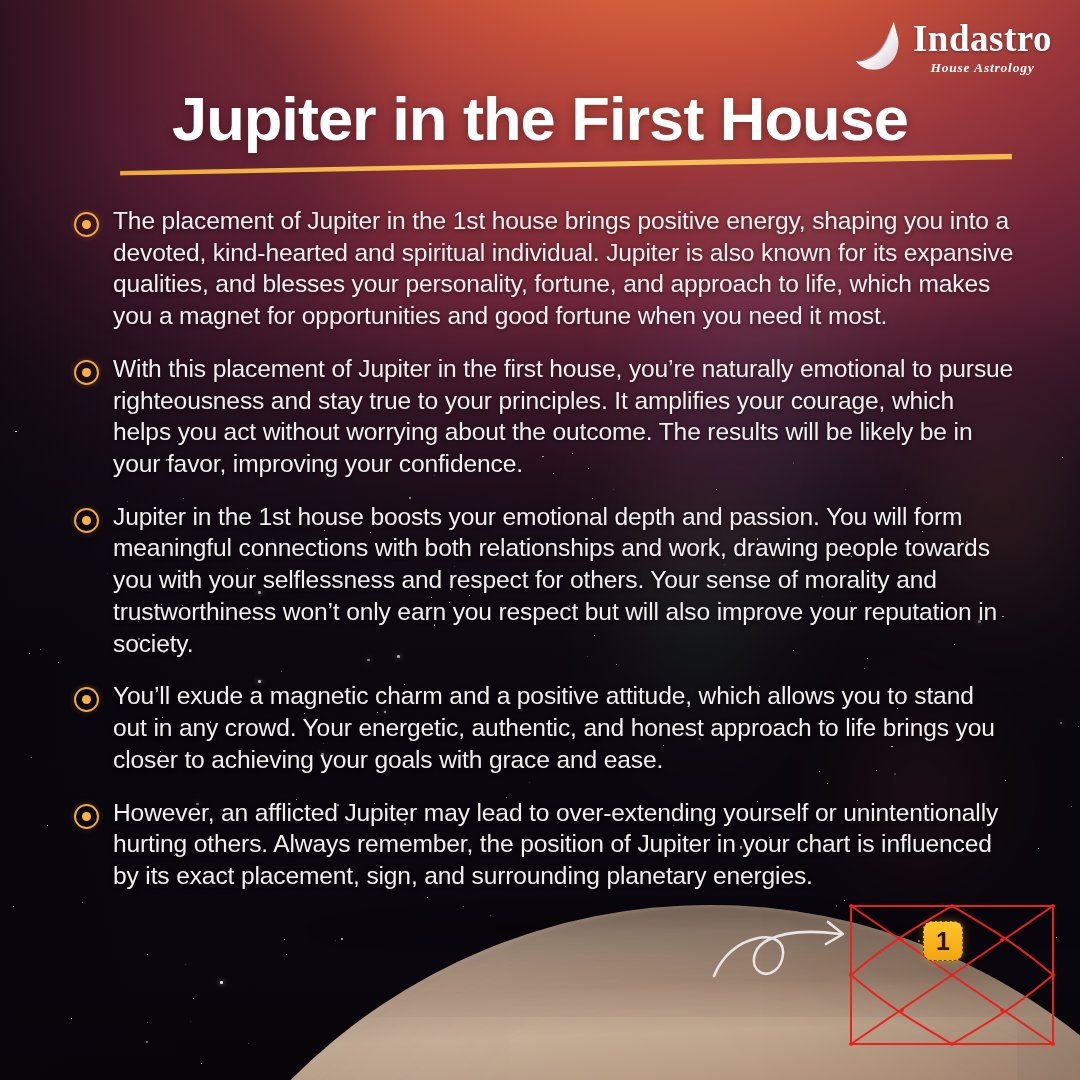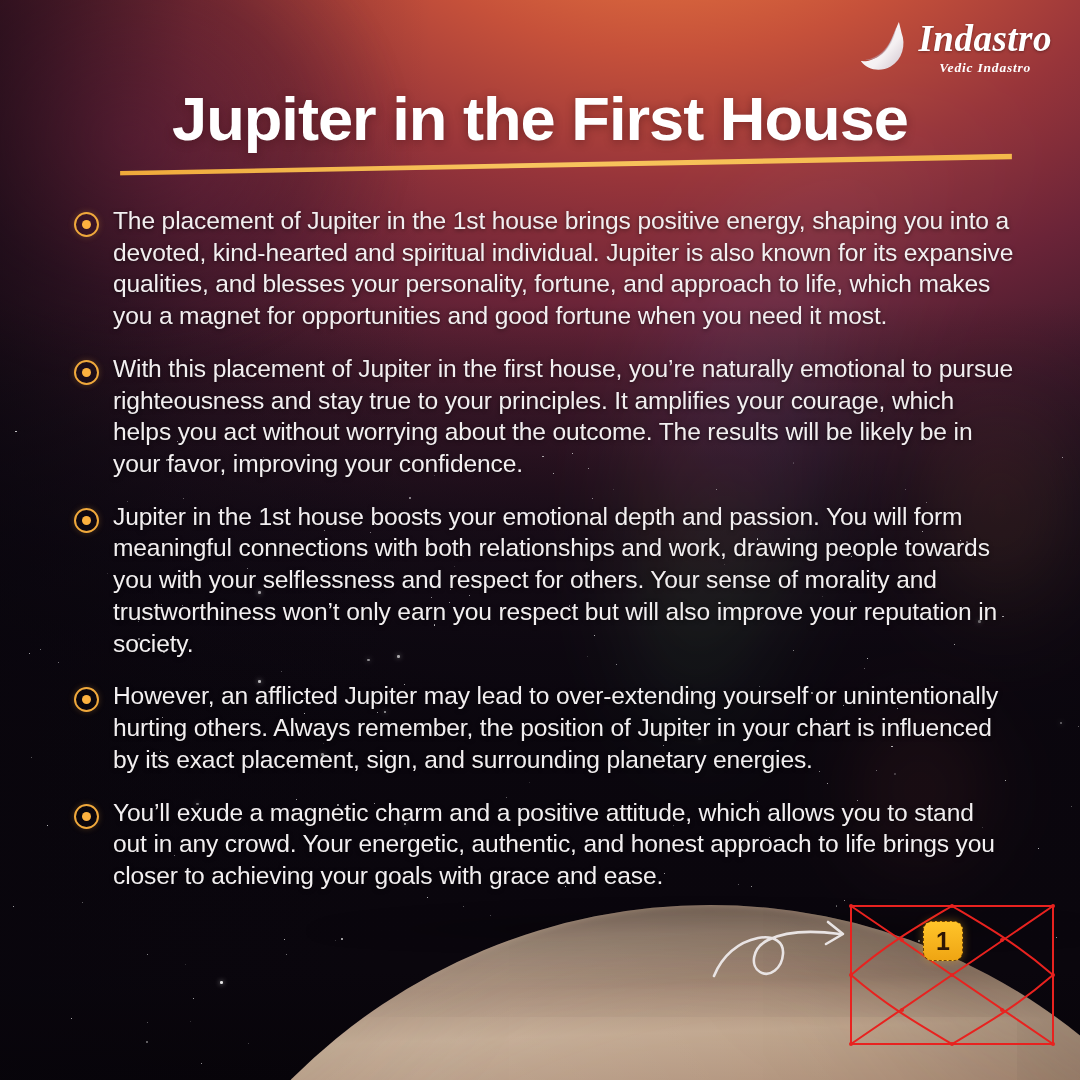--- a/index.html
+++ b/index.html
@@ -120,21 +120,21 @@
   #content { position:absolute; inset:0; }
 
   .logo {
     position:absolute; right:28px; top:18px;
     display:flex; align-items:center; gap:6px;
   }
   .logo-moon { width:58px; height:58px; display:block; }
   .logo-text { display:flex; flex-direction:column; align-items:flex-start; line-height:1; }
   .logo-name {
     font-family:"Liberation Serif", serif;
-    font-style:italic; font-weight:700;
+    font-weight:700;
     font-size:37px; color:#fff; letter-spacing:.5px;
     text-shadow:0 1px 3px rgba(0,0,0,.35);
   }
   .logo-tag {
     font-family:"Liberation Serif", serif;
     font-style:italic; font-weight:700;
     font-size:13.5px; color:#fff; letter-spacing:.8px;
     margin-top:4px; align-self:center;
   }
 
@@ -400,21 +400,21 @@
             <stop offset="0%" stop-color="#ffffff"></stop>
             <stop offset="62%" stop-color="#f4f0f2"></stop>
             <stop offset="100%" stop-color="#cfc2cc"></stop>
           </linearGradient>
         </defs>
         <path d="M49.5 4.5 C 44 16 42 27 34 36 C 26.5 44.5 16 48.5 7.5 47.5 C 14.5 57.5 29 60 40.5 53.5 C 53.5 46 57.5 29 52.5 16.5 C 51.5 12.5 50.5 8 49.5 4.5 Z" fill="url(#mg)"></path>
         <path d="M47 9 C 43 19 40 28 33.5 35 C 27 42 19 45.5 12 46.2 C 20 46.8 29 43 35 36 C 41.5 28.5 45 19 47 9 Z" fill="#b9a7b6" opacity=".55"></path>
       </svg>
       <div class="logo-text">
         <span class="logo-name">Indastro</span>
-        <span class="logo-tag">Vedic Indastro</span>
+        <span class="logo-tag">House Astrology</span>
       </div>
     </div>
 
     <div class="page-title">Jupiter in the First House</div>
     <svg class="title-underline" viewBox="0 0 892 13" preserveAspectRatio="none">
       <defs>
         <linearGradient id="ul" x1="0" y1="0" x2="1" y2="0">
           <stop offset="0%" stop-color="#efa93a"></stop>
           <stop offset="45%" stop-color="#f8c55f"></stop>
           <stop offset="100%" stop-color="#f4b94a"></stop>
@@ -443,28 +443,28 @@
         <span class="bullet-marker">
           <span class="bullet-dot"></span>
         </span>
         <p class="bullet-text">Jupiter in the 1st house boosts your emotional depth and passion. You will form meaningful connections with both relationships and work, drawing people towards you with your selflessness and respect for others. Your sense of morality and trustworthiness won’t only earn you respect but will also improve your reputation in society.</p>
       </div>
 
       <div class="bullet">
         <span class="bullet-marker">
           <span class="bullet-dot"></span>
         </span>
-        <p class="bullet-text">However, an afflicted Jupiter may lead to over-extending yourself or unintentionally hurting others. Always remember, the position of Jupiter in your chart is influenced by its exact placement, sign, and surrounding planetary energies.</p>
+        <p class="bullet-text">You’ll exude a magnetic charm and a positive attitude, which allows you to stand out in any crowd. Your energetic, authentic, and honest approach to life brings you closer to achieving your goals with grace and ease.</p>
       </div>
 
       <div class="bullet">
         <span class="bullet-marker">
           <span class="bullet-dot"></span>
         </span>
-        <p class="bullet-text">You’ll exude a magnetic charm and a positive attitude, which allows you to stand out in any crowd. Your energetic, authentic, and honest approach to life brings you closer to achieving your goals with grace and ease.</p>
+        <p class="bullet-text">However, an afflicted Jupiter may lead to over-extending yourself or unintentionally hurting others. Always remember, the position of Jupiter in your chart is influenced by its exact placement, sign, and surrounding planetary energies.</p>
       </div>
 
     </div>
 
     <div class="arrow">
       <svg viewBox="0 0 150 86">
         <g fill="none" stroke="#e9e4e4" stroke-width="2.6" stroke-linecap="round" stroke-linejoin="round">
           <path d="M2 78 C 10 58, 26 44, 46 40 C 62 37, 72 44, 71 56 C 70 70, 58 80, 48 74
                    C 38 68, 40 50, 56 42 C 72 34, 98 32, 128 36"></path>
           <path d="M116 24 L131 36 L114 46"></path>

